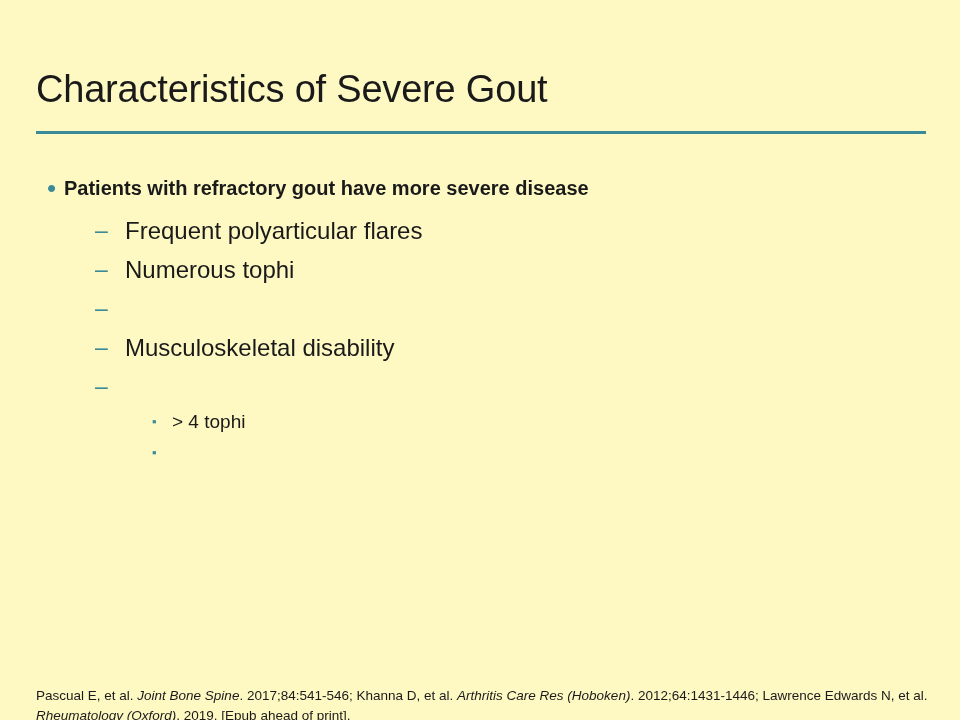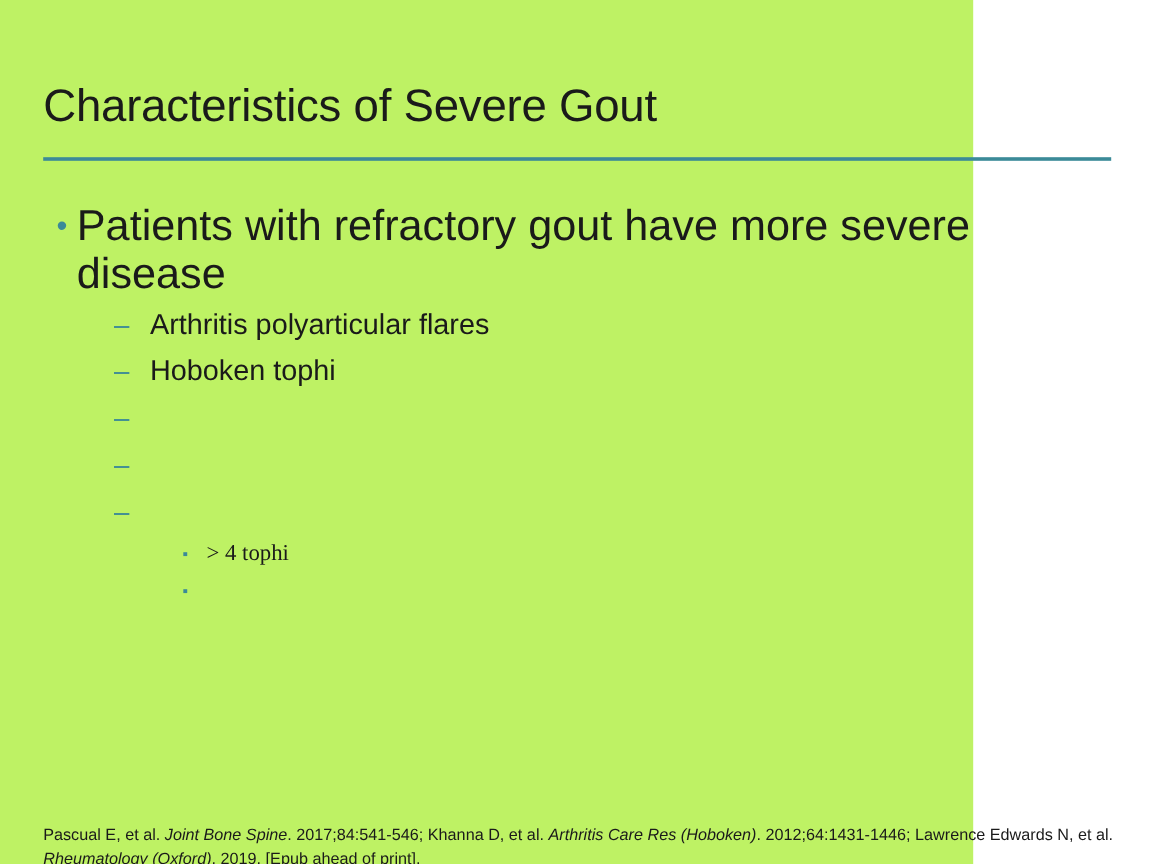--- a/index.html
+++ b/index.html
@@ -9,23 +9,23 @@
   body {
     width: 960px;
     height: 720px;
     background: #ffffff;
     font-family: "Liberation Sans", sans-serif;
     color: #1a1a1a;
     overflow: hidden;
   }
   .slide {
     position: relative;
-    width: 811px;
+    width: 960px;
     height: 720px;
-    background: #bef264;
+    background: #fef9c3;
   }
 
   
   .title-block {
     position: absolute;
     left: 36px;
     top: 66px;
     width: 890px;
   }
   .slide-title {
@@ -70,23 +70,23 @@
   .lvl1 {
     padding-left: 11px;
     margin-bottom: 4px;
   }
   .lvl1 .marker {
     width: 17px;
     font-size: 26px;
     line-height: 40px;
   }
   .lvl1 .btext {
-    font-size: 36px;
+    font-size: 20px;
     line-height: 40px;
-    font-weight: 400;
+    font-weight: 700;
   }
 
   
   .lvl2 {
     padding-left: 59px;
     margin-bottom: 2px;
   }
   .lvl2 .marker {
     width: 30px;
     font-size: 23px;
@@ -105,21 +105,20 @@
   }
   .lvl3 .marker {
     width: 20px;
     font-size: 13px;
     line-height: 30px;
   }
   .lvl3 .btext {
     font-size: 19px;
     line-height: 30px;
     font-weight: 400;
-    font-family: Liberation Serif, serif;
   }
 
   
   .citation {
     position: absolute;
     left: 36px;
     top: 686px;
     width: 895px;
     font-size: 13.5px;
     line-height: 20px;
@@ -141,34 +140,35 @@
 
   <div class="body-block">
 
     <div class="bullet-row lvl1">
       <span class="marker">•</span>
       <span class="btext">Patients with refractory gout have more severe disease</span>
     </div>
 
     <div class="bullet-row lvl2">
       <span class="marker">–</span>
-      <span class="btext">Arthritis polyarticular flares</span>
+      <span class="btext">Frequent polyarticular flares</span>
     </div>
 
     <div class="bullet-row lvl2">
       <span class="marker">–</span>
-      <span class="btext">Hoboken tophi</span>
+      <span class="btext">Numerous tophi</span>
     </div>
 
     <div class="bullet-row lvl2">
       <span class="marker">–</span>
     </div>
 
     <div class="bullet-row lvl2">
       <span class="marker">–</span>
+      <span class="btext">Musculoskeletal disability</span>
     </div>
 
     <div class="bullet-row lvl2">
       <span class="marker">–</span>
     </div>
 
     <div class="bullet-row lvl3">
       <span class="marker">▪</span>
       <span class="btext">&gt; 4 tophi</span>
     </div>

